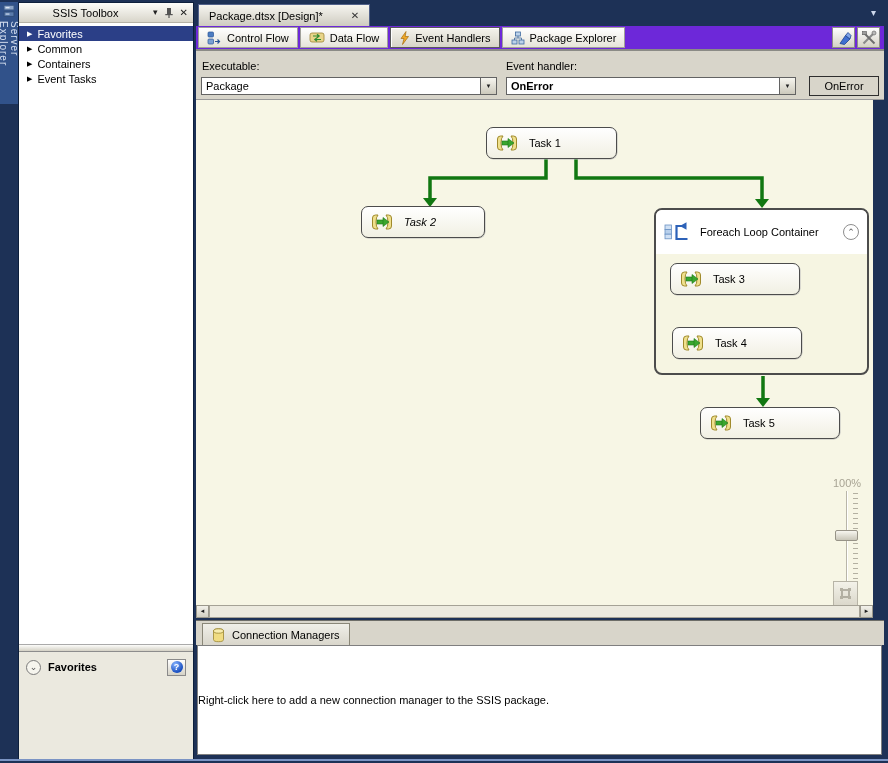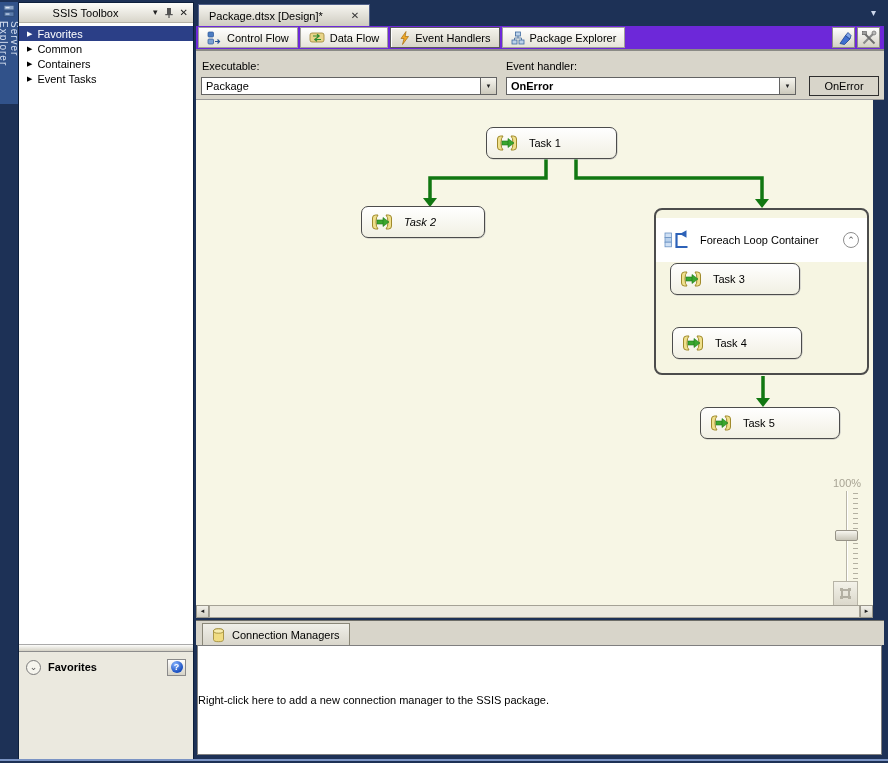--- a/index.html
+++ b/index.html
@@ -70,21 +70,21 @@
 
   
   .canvas { position:absolute; top:100px; left:0; width:677px; height:505px; background:#f7f6e5; }
   .connector-layer { position:absolute; left:0; top:0; pointer-events:none; }
   .task { position:absolute; height:32px; border:1.5px solid #4c4c4c; border-radius:7px;
     background:linear-gradient(#ffffff,#f1f0e3); display:flex; align-items:center; gap:11px;
     padding-left:9px; cursor:pointer; box-shadow:0.5px 0.5px 0 #bbb; }
   .task-label { font-size:11px; }
   .container-box { position:absolute; left:458px; top:108px; width:215px; height:167px;
     border:2px solid #4c4c4c; border-radius:8px; background:#f6f5e2; overflow:hidden; cursor:pointer; }
-  .container-header { height:44px; background:#ffffff; display:flex; align-items:center; gap:10px; padding:0 8px;margin-top:8px; }
+  .container-header { height:44px; background:#ffffff; display:flex; align-items:center; gap:10px; padding:0 8px; }
   .container-title { flex:1; font-size:11px; }
   .collapse-btn { width:16px; height:16px; border:1px solid #8e8e8e; border-radius:50%;
     color:#555; font-size:9px; display:flex; align-items:center; justify-content:center; cursor:pointer; background:transparent; }
 
   
   .zoom-widget { position:absolute; left:629px; top:377px; width:44px; height:132px; }
   .zoom-label { position:absolute; top:0; left:0; width:100%; text-align:center; font-size:11px; color:#a8a494; }
   .zoom-track { position:absolute; left:21px; top:14px; width:2px; height:90px;
     background:#b9b6a8; border-right:1px solid #fff; cursor:pointer; }
   .zoom-ticks { position:absolute; left:28px; top:16px; display:flex; flex-direction:column; gap:4px; }

